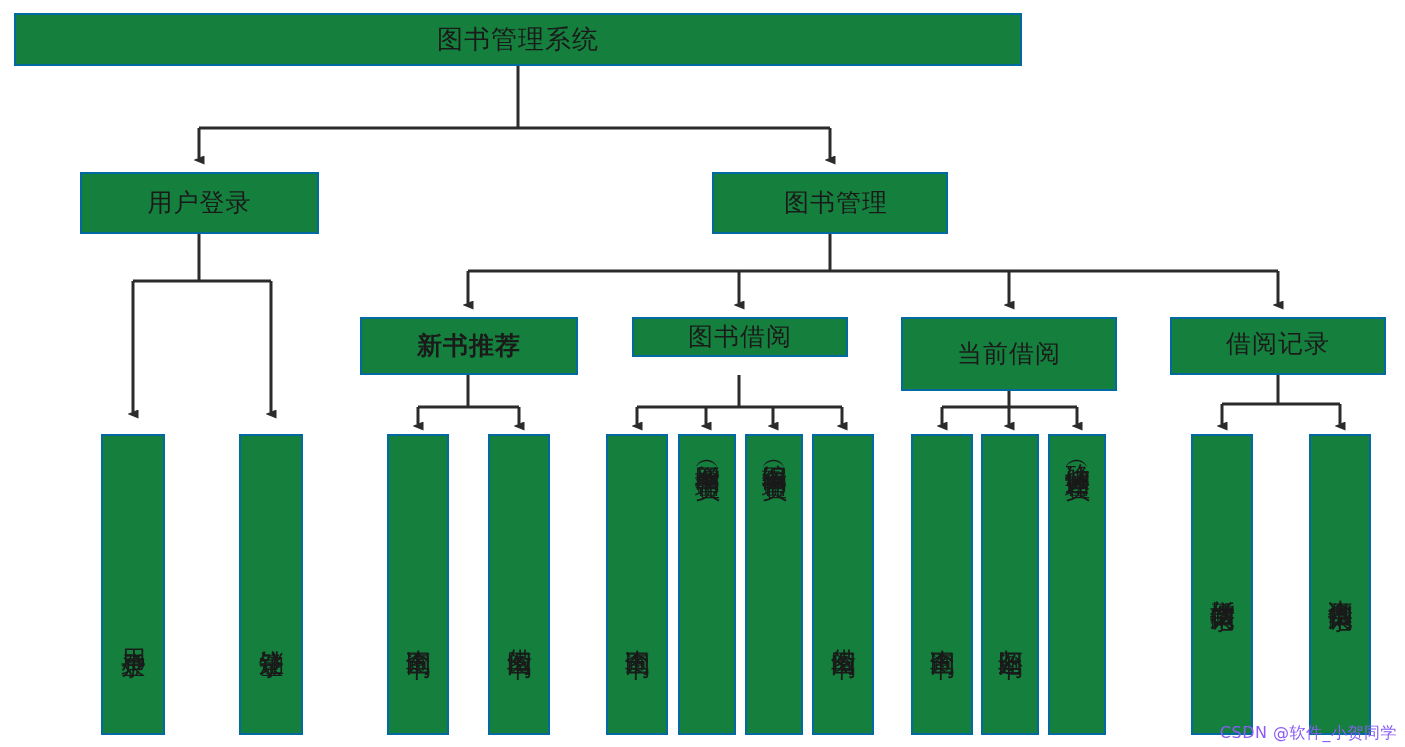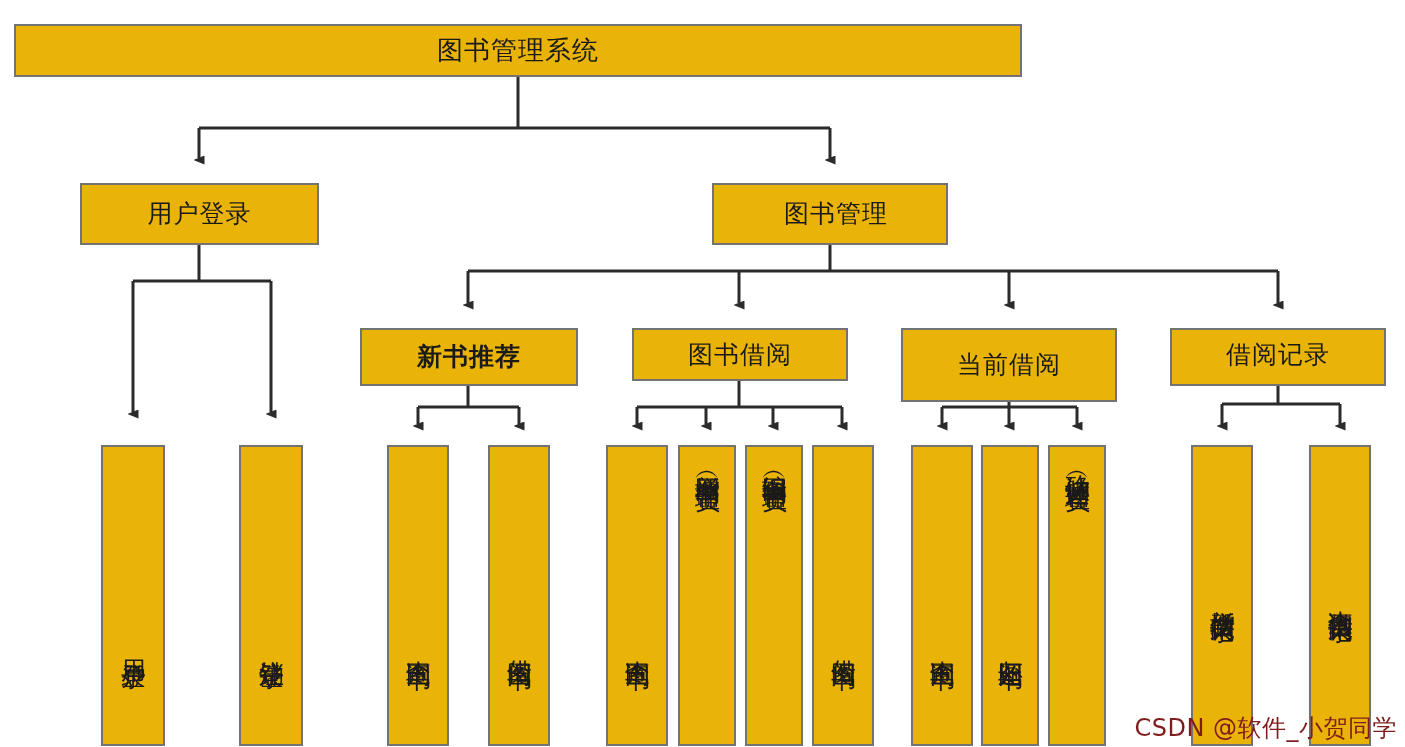--- a/index.html
+++ b/index.html
@@ -17,27 +17,26 @@
   }
   #edges{
     position:absolute;
     left:0;top:0;
     width:1405px;height:747px;
     pointer-events:none;
   }
   .node{
     position:absolute;
     box-sizing:border-box;
-    background:#eab308;
-    border:2px solid #737373;
+    background:#15803d;
+    border:2px solid #0369a1;
     display:flex;
     align-items:center;
     justify-content:center;
     color:#1a1a1a;
-    margin-top:11px;
   }
   .node.horiz{
     font-size:25px;
     letter-spacing:1px;
     line-height:1.1;
   }
   
   .node.root{
     font-size:26px;
   }
@@ -68,22 +67,22 @@
     justify-content:center;
   }
   .node.vert.high{
     justify-content:flex-start;
     padding-top:8px;
   }
   .watermark{
     position:absolute;
     right:8px;
     bottom:3px;
-    font-size:24px;
-    color:#7f1d1d;
+    font-size:16px;
+    color:#8b5cf6;
     letter-spacing:0.5px;
     white-space:nowrap;
     user-select:none;
   }
 </style>
 </head>
 <body>
 
 <div id="canvas">
 
@@ -144,21 +143,21 @@
   <div class="node horiz" style="left:80px;top:172px;width:239px;height:62px;">
     <span>用户登录</span>
   </div>
   <div class="node horiz" style="left:712px;top:172px;width:236px;height:62px;padding-left:12px;">
     <span>图书管理</span>
   </div>
 
   <div class="node horiz" style="left:360px;top:317px;width:218px;height:58px;font-weight:bold;">
     <span>新书推荐</span>
   </div>
-  <div class="node horiz" style="left:632px;top:317px;width:216px;height:53px;text-align:center;">
+  <div class="node horiz" style="left:632px;top:317px;width:216px;height:40px;text-align:center;">
     <span>图书借阅</span>
   </div>
   <div class="node horiz" style="left:901px;top:317px;width:216px;height:74px;">
     <span>当前借阅</span>
   </div>
   <div class="node horiz" style="left:1170px;top:317px;width:216px;height:58px;font-family:Liberation Mono, monospace;">
     <span>借阅记录</span>
   </div>
 
   <div class="node vert low" style="left:101px;top:434px;width:64px;height:301px;">

